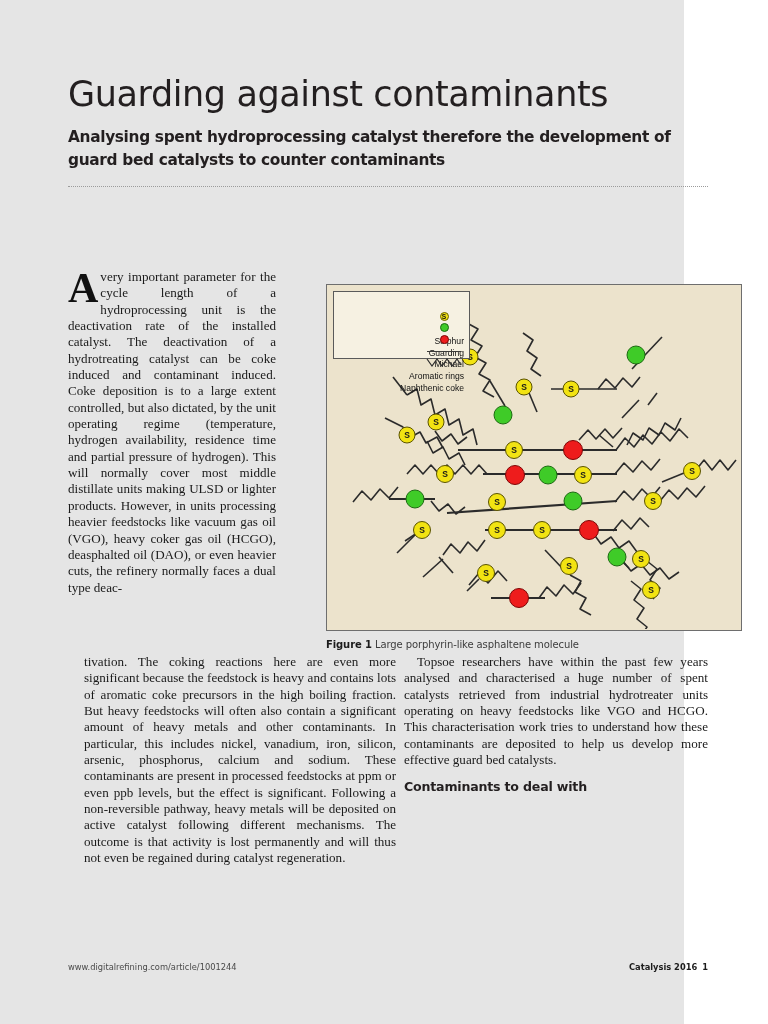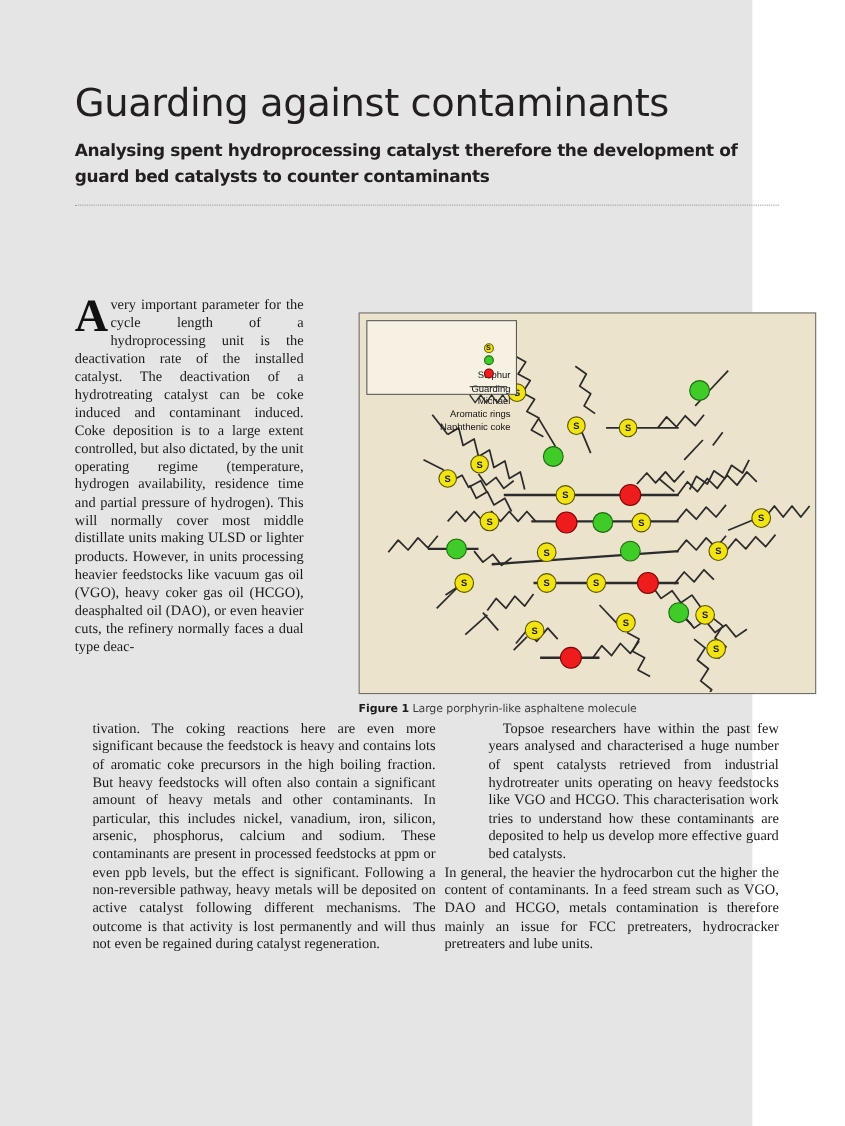--- a/index.html
+++ b/index.html
@@ -103,21 +103,21 @@
     position: absolute;
     left: 16px; top: 654px;
     width: 312px;
   }
   .col2 {
     position: absolute;
     left: 336px; top: 654px;
     width: 304px;
   }
   .bodytext p { margin: 0; }
-  .bodytext p.indent { text-indent: 13px; margin-left: 40px; }
+  .bodytext p.indent { text-indent: 13px; }
   .subhead {
     font-family: "DejaVu Sans", sans-serif;
     font-weight: bold;
     font-size: 12.6px;
     line-height: 16.4px;
     letter-spacing: -0.2px;
     margin: 11px 0 0 0;
     text-align: left;
     color: #231f20;
   }
@@ -224,21 +224,21 @@
     <div class="bodytext col1-narrow">
       <p><span class="dropcap">A</span><span>very important parameter for the cycle length of a hydroprocessing unit is the deactivation rate of the installed catalyst. The deactivation of a hydrotreating catalyst can be coke induced and contaminant induced. Coke deposition is to a large extent controlled, but also dictated, by the unit operating regime (temperature, hydrogen availability, residence time and partial pressure of hydrogen). This will normally cover most middle distillate units making ULSD or lighter products. However, in units processing heavier feedstocks like vacuum gas oil (VGO), heavy coker gas oil (HCGO), deasphalted oil (DAO), or even heavier cuts, the refinery normally faces a dual type deac-</span></p>
     </div>
 
     <div class="bodytext col1-wide">
       <p>tivation. The coking reactions here are even more significant because the feedstock is heavy and contains lots of aromatic coke precursors in the high boiling fraction. But heavy feedstocks will often also contain a significant amount of heavy metals and other contaminants. In particular, this includes nickel, vanadium, iron, silicon, arsenic, phosphorus, calcium and sodium. These contaminants are present in processed feedstocks at ppm or even ppb levels, but the effect is significant. Following a non-reversible pathway, heavy metals will be deposited on active catalyst following different mechanisms. The outcome is that activity is lost permanently and will thus not even be regained during catalyst regeneration.</p>
     </div>
 
     <div class="bodytext col2">
       <p class="indent">Topsoe researchers have within the past few years analysed and characterised a huge number of spent catalysts retrieved from industrial hydrotreater units operating on heavy feedstocks like VGO and HCGO. This characterisation work tries to understand how these contaminants are deposited to help us develop more effective guard bed catalysts.</p>
-      <p>In general, the heavier the hydrocarbon cut the higher the content of contaminants. In a feed stream such as VGO, DAO and HCGO, metals contamination is therefore mainly an issue for FCC pretreaters, hydrocracker pretreaters and lube units.</p>
+      <h2 class="subhead">Contaminants to deal with</h2>
     </div>
 
     <figure class="figure-wrap">
       <div class="figure-box">
 
         <svg width="413" height="344" viewBox="0 0 413 344">
           <defs>
             <g id="zig6">
               <polyline points="0,0 7,-9 14,0 21,-9 28,0 35,-9 42,0" fill="none" stroke="#2b2b2b" stroke-width="1.6"></polyline>
             </g>
@@ -444,13 +444,19 @@
       </div>
 
       <figcaption class="figcaption">
         <span class="figlabel">Figure 1</span>
         <span>Large porphyrin-like asphaltene molecule</span>
       </figcaption>
     </figure>
 
   </div>
 
+  <div class="footer">
+    <span class="footer-left">www.digitalrefining.com/article/1001244</span>
+    <span class="footer-right">
+      <span>Catalysis 2016</span><span class="pagenum">1</span>
+    </span>
+  </div>
 </div>
 
 </body></html>

